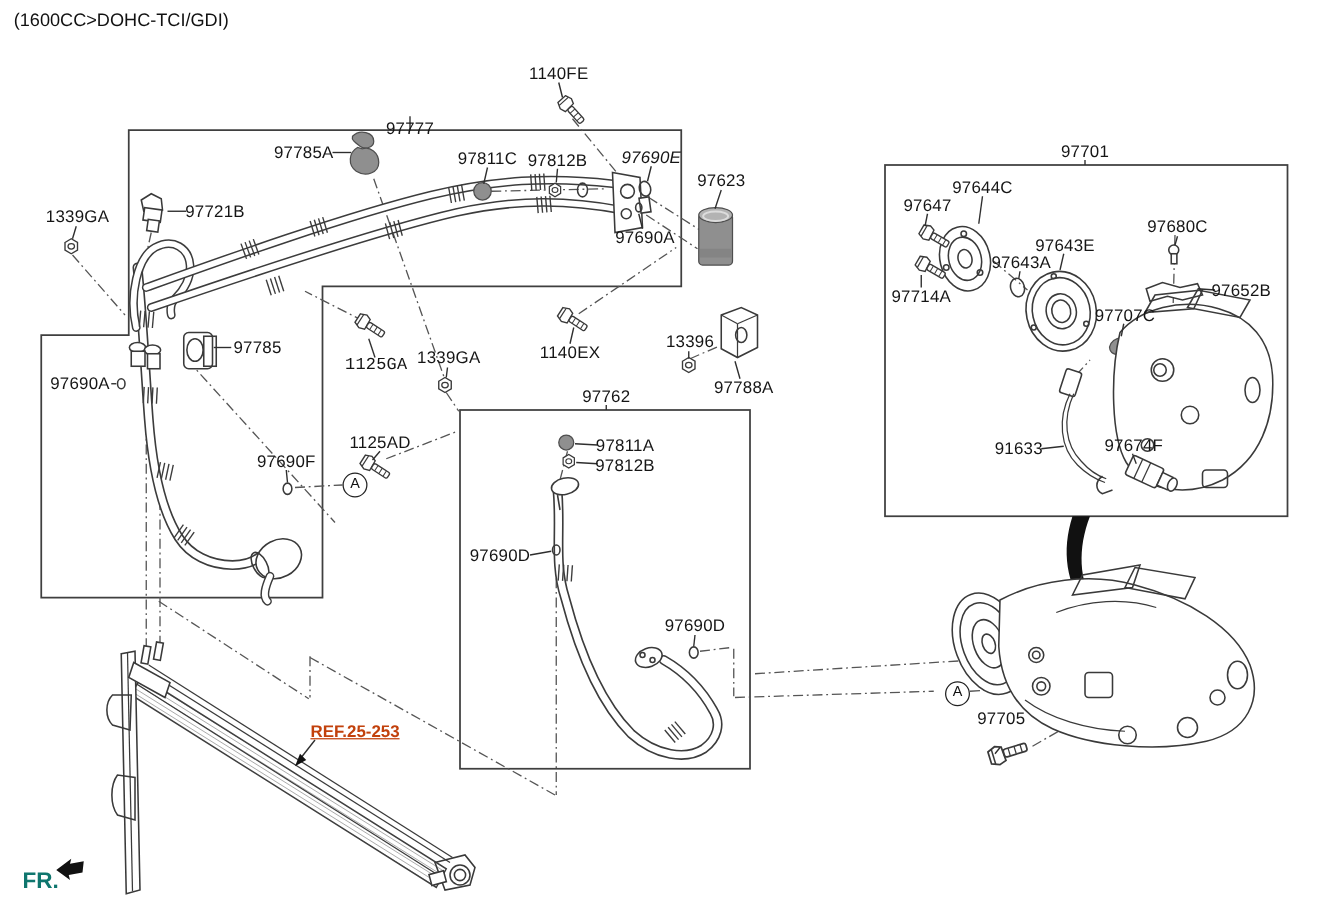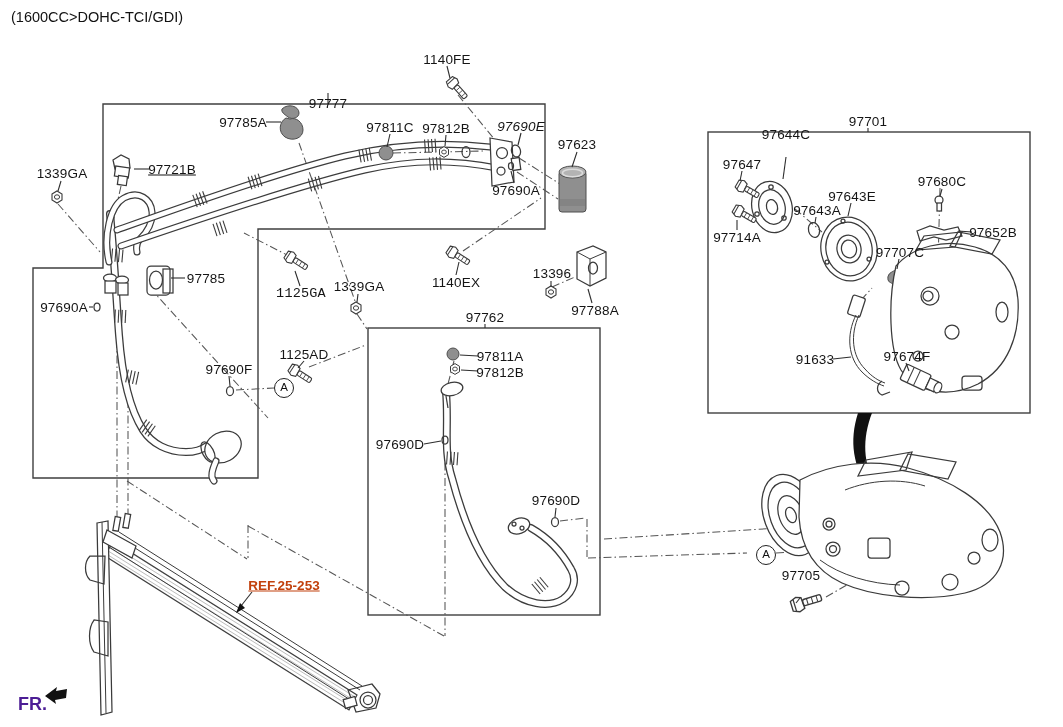--- a/index.html
+++ b/index.html
@@ -2,21 +2,21 @@
 <html><head>
 <meta charset="utf-8">
 <style>
   html,body{margin:0;padding:0;background:#fff;}
   #stage{position:relative;width:1063px;height:727px;background:#fff;overflow:hidden;
          font-family:"Liberation Sans",sans-serif;}
   #art{position:absolute;left:0;top:0;}
   .lbl{position:absolute;font-size:13.5px;color:#151515;white-space:nowrap;
        transform:translate(-50%,-50%);letter-spacing:.2px;cursor:pointer;}
   #title-lbl{position:absolute;left:11px;top:9px;font-size:14.5px;color:#111;white-space:nowrap;}
-  #fr-lbl{position:absolute;left:18px;top:694px;font-size:18px;font-weight:bold;color:#4c1d95;}
+  #fr-lbl{position:absolute;left:18px;top:694px;font-size:18px;font-weight:bold;color:#0f766e;}
   #ref-lbl{position:absolute;left:284px;top:585px;transform:translate(-50%,-50%);
            font-size:13.5px;font-weight:bold;color:#c2410c;text-decoration:underline;
            white-space:nowrap;cursor:pointer;}
   .marker{position:absolute;width:18px;height:18px;border:1.4px solid #222;border-radius:50%;
           transform:translate(-50%,-50%);font-size:11.5px;color:#111;text-align:center;
           line-height:17px;background:#fff;}
   svg .box{stroke:#3f3f3f;stroke-width:1.4;fill:none;}
   svg .ld{stroke:#2e2e2e;stroke-width:1.1;}
   svg .dd{stroke:#555;stroke-width:1.05;fill:none;stroke-dasharray:8 3 1.5 3;}
   svg .part{stroke:#3a3a3a;stroke-width:1.25;fill:none;}
@@ -337,38 +337,38 @@
 <div id="ref-lbl">REF.25-253</div>
 <div id="labels">
       <div class="lbl" style="left: 328px; top: 86px; margin-top: 17px;">97777</div>
       <div class="lbl" style="left: 447px; top: 59px;">1140FE</div>
       <div class="lbl" style="left: 243px; top: 122px;">97785A</div>
       <div class="lbl" style="left: 390px; top: 127px;">97811C</div>
       <div class="lbl" style="left: 446px; top: 128px;">97812B</div>
       <div class="lbl" style="left: 521px; top: 126px; font-style: italic;">97690E</div>
       <div class="lbl" style="left: 577px; top: 144px;">97623</div>
       <div class="lbl" style="left: 516px; top: 190px;">97690A</div>
-      <div class="lbl" style="left: 172px; top: 169px; text-decoration: underline;">97721B</div>
+      <div class="lbl" style="left: 172px; top: 169px;">97721B</div>
       <div class="lbl" style="left: 62px; top: 173px;">1339GA</div>
       <div class="lbl" style="left: 206px; top: 278px;">97785</div>
       <div class="lbl" style="left: 64px; top: 307px;">97690A</div>
       <div class="lbl" style="left: 301px; top: 293px; font-family: Liberation Mono, monospace;">1125GA</div>
       <div class="lbl" style="left: 359px; top: 286px;">1339GA</div>
       <div class="lbl" style="left: 304px; top: 354px;">1125AD</div>
       <div class="lbl" style="left: 229px; top: 369px;">97690F</div>
       <div class="lbl" style="left: 456px; top: 282px;">1140EX</div>
       <div class="lbl" style="left: 552px; top: 273px;">13396</div>
       <div class="lbl" style="left: 595px; top: 310px;">97788A</div>
       <div class="lbl" style="left: 485px; top: 317px;">97762</div>
       <div class="lbl" style="left: 500px; top: 356px;">97811A</div>
       <div class="lbl" style="left: 500px; top: 372px;">97812B</div>
       <div class="lbl" style="left: 400px; top: 444px;">97690D</div>
       <div class="lbl" style="left: 556px; top: 500px;">97690D</div>
       <div class="lbl" style="left: 868px; top: 121px;">97701</div>
-      <div class="lbl" style="left: 786px; top: 134px;">97644C</div>
+      <div class="lbl" style="left: 786px; top: 150px;">97644C</div>
       <div class="lbl" style="left: 742px; top: 164px;">97647</div>
       <div class="lbl" style="left: 942px; top: 181px;">97680C</div>
       <div class="lbl" style="left: 852px; top: 196px;">97643E</div>
       <div class="lbl" style="left: 817px; top: 210px;">97643A</div>
       <div class="lbl" style="left: 737px; top: 237px;">97714A</div>
       <div class="lbl" style="left: 993px; top: 232px;">97652B</div>
       <div class="lbl" style="left: 900px; top: 252px;">97707C</div>
       <div class="lbl" style="left: 815px; top: 359px;">91633</div>
       <div class="lbl" style="left: 907px; top: 356px;">97674F</div>
       <div class="lbl" style="left: 801px; top: 575px;">97705</div>

